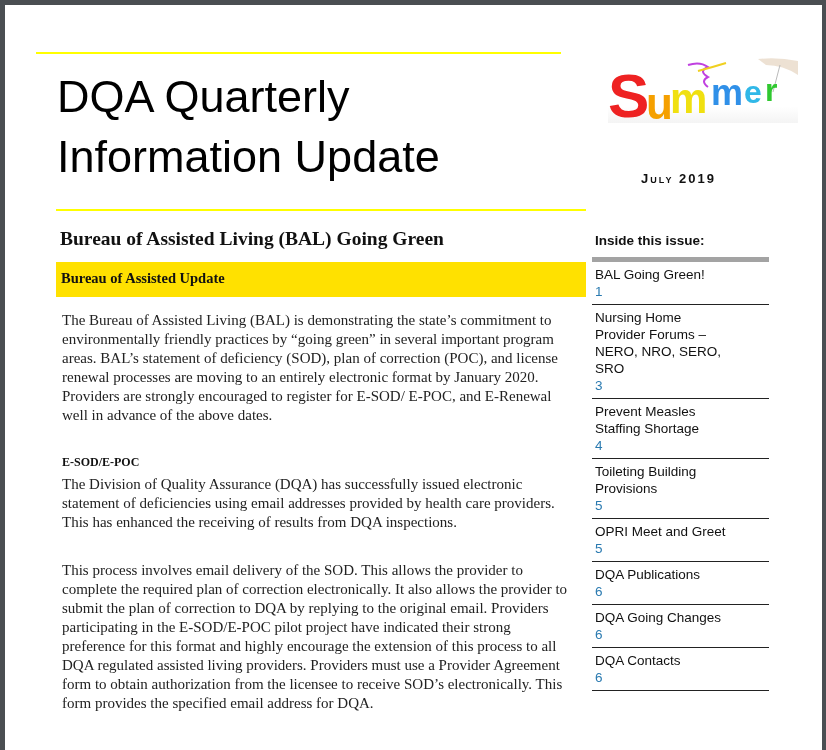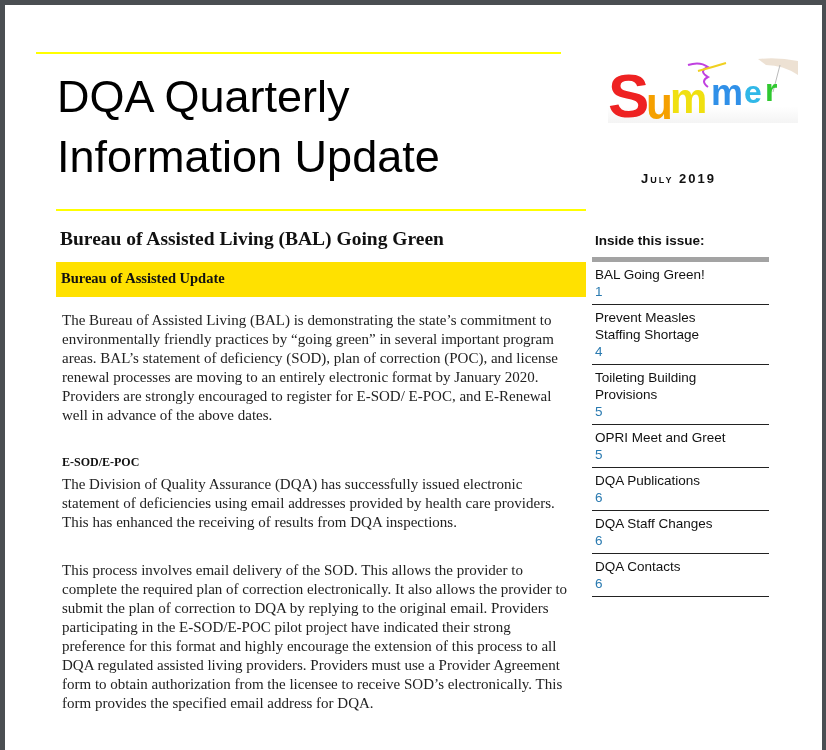--- a/index.html
+++ b/index.html
@@ -114,37 +114,41 @@
 
   <div class="para" style="top:556px;">This process involves email delivery of the SOD. This allows the provider to complete the required plan of correction electronically. It also allows the provider to submit the plan of correction to DQA by replying to the original email. Providers participating in the E-SOD/E-POC pilot project have indicated their strong preference for this format and highly encourage the extension of this process to all DQA regulated assisted living providers. Providers must use a Provider Agreement form to obtain authorization from the licensee to receive SOD’s electronically. This form provides the specified email address for DQA.</div>
 
   <div class="toc">
     <div class="toc-title">Inside this issue:</div>
     <div class="toc-row">
       <span class="lbl">BAL Going Green!</span>
       <span class="pg">1</span>
     </div>
     <div class="toc-row">
+      <span class="lbl">Nursing Home Provider Forums – NERO, NRO, SERO, SRO</span>
+      <span class="pg">3</span>
+    </div>
+    <div class="toc-row">
       <span class="lbl">Prevent Measles Staffing Shortage</span>
       <span class="pg">4</span>
     </div>
     <div class="toc-row">
       <span class="lbl">Toileting Building Provisions</span>
       <span class="pg">5</span>
     </div>
     <div class="toc-row">
       <span class="lbl">OPRI Meet and Greet</span>
       <span class="pg">5</span>
     </div>
     <div class="toc-row">
       <span class="lbl">DQA Publications</span>
       <span class="pg">6</span>
     </div>
     <div class="toc-row">
-      <span class="lbl">DQA Staff Changes</span>
+      <span class="lbl">DQA Going Changes</span>
       <span class="pg">6</span>
     </div>
     <div class="toc-row">
       <span class="lbl">DQA Contacts</span>
       <span class="pg">6</span>
     </div>
   </div>
 
 </div>
 

